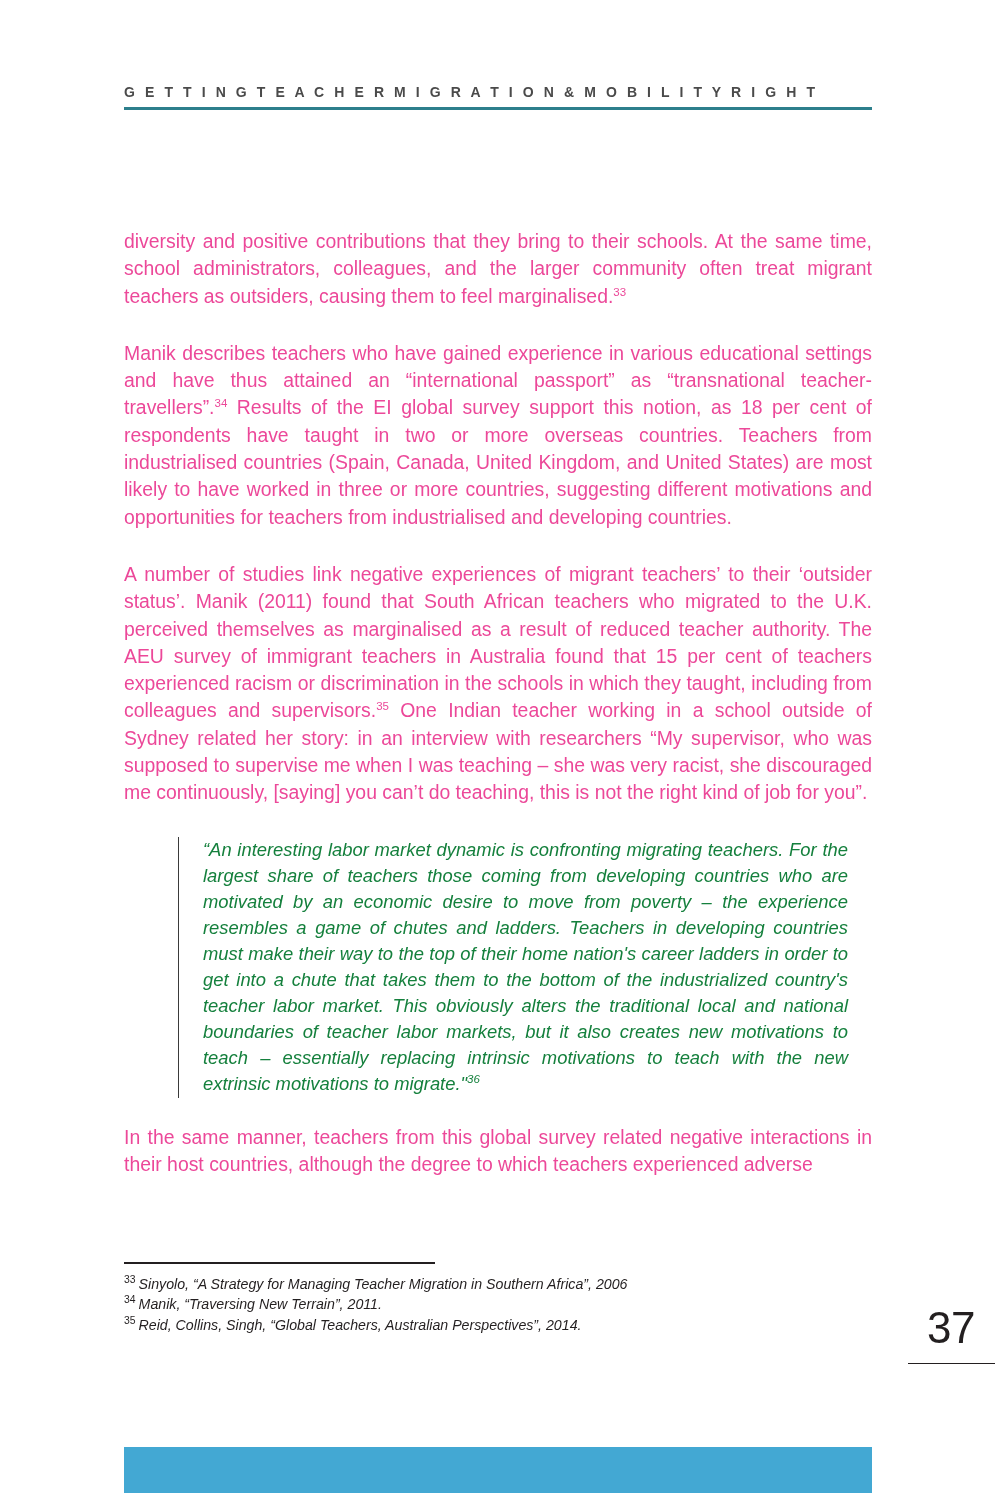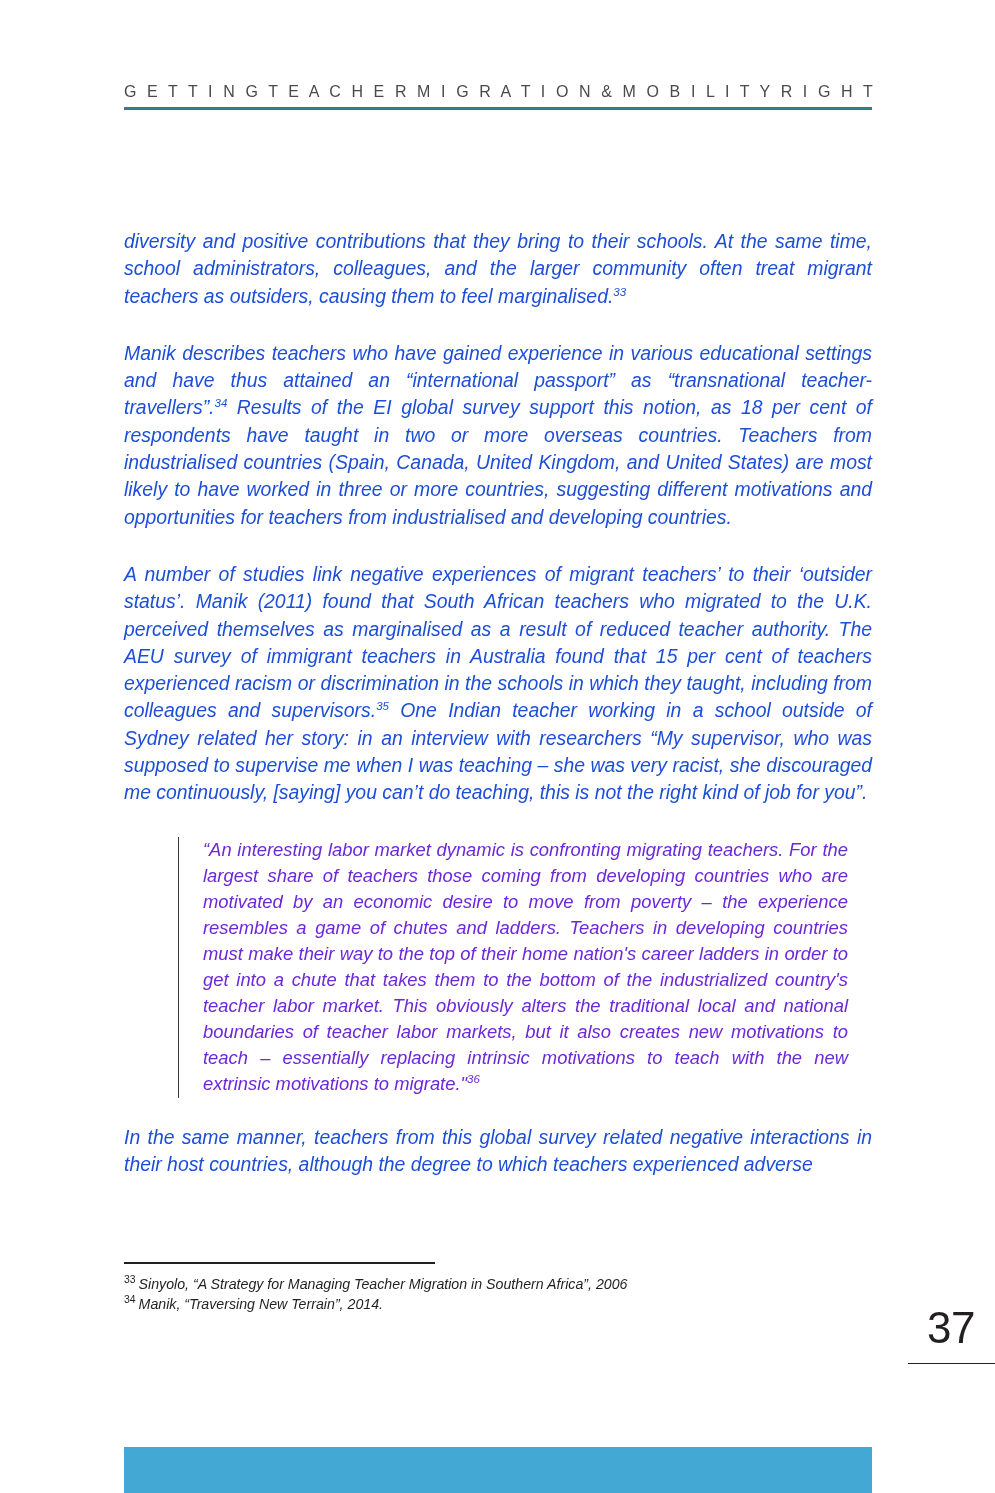--- a/index.html
+++ b/index.html
@@ -25,24 +25,24 @@
   }
 
   
   .header {
     position: absolute;
     left: 124px;
     top: 84px;
     width: 748px;
   }
   .header-title {
-    font-size: 16px;
+    font-size: 14px;
     letter-spacing: 3.1px;
     color: #4a4a4a;
-    font-weight: 400;
+    font-weight: 700;
     white-space: nowrap;
     line-height: 16px;
   }
   .header-rule {
     margin-top: 7px;
     width: 748px;
     height: 3px;
     background: #2d7f8c;
   }
 
@@ -53,23 +53,22 @@
     top: 228px;
     width: 748px;
   }
 
   p.para {
     margin: 0 0 30px 0;
     font-size: 19.4px;
     line-height: 27.3px;
     text-align: justify;
     text-justify: inter-word;
-    color: #1d4ed8;
+    color: #ec4899;
     font-weight: 400;
-    font-style: italic;
   }
   p.para:last-child { margin-bottom: 16px; }
 
   sup.fnref {
     font-size: 11.5px;
     vertical-align: super;
     line-height: 0;
   }
 
   
@@ -81,21 +80,21 @@
     width: 670px;
     box-sizing: border-box;
   }
   .blockquote p {
     margin: 0;
     font-size: 18.4px;
     line-height: 26.1px;
     font-style: italic;
     text-align: justify;
     text-justify: inter-word;
-    color: #6d28d9;
+    color: #15803d;
   }
 
   
   .footnotes {
     position: absolute;
     left: 124px;
     top: 1262px;
     width: 748px;
   }
   .footnote-rule {
@@ -179,22 +178,23 @@
 
     <p class="para"><span>In the same manner, teachers from this global survey related negative interactions in their host countries, although the degree to which teachers experienced adverse</span></p>
 
   </div>
 
   <div class="footnotes">
     <div class="footnote-rule"></div>
 
     <div class="footnote"><span class="num">33</span><span>Sinyolo, “A Strategy for Managing Teacher Migration in Southern Africa”, 2006</span></div>
 
-    <div class="footnote"><span class="num">34</span><span>Manik, “Traversing New Terrain”, 2014.</span></div>
-
+    <div class="footnote"><span class="num">34</span><span>Manik, “Traversing New Terrain”, 2011.</span></div>
+
+    <div class="footnote"><span class="num">35</span><span>Reid, Collins, Singh, “Global Teachers, Australian Perspectives”, 2014.</span></div>
 
   </div>
 
   <div class="page-number">
     <div class="num">37</div>
   </div>
   <div class="page-number-rule"></div>
 
   <div class="bottom-band"></div>
 

